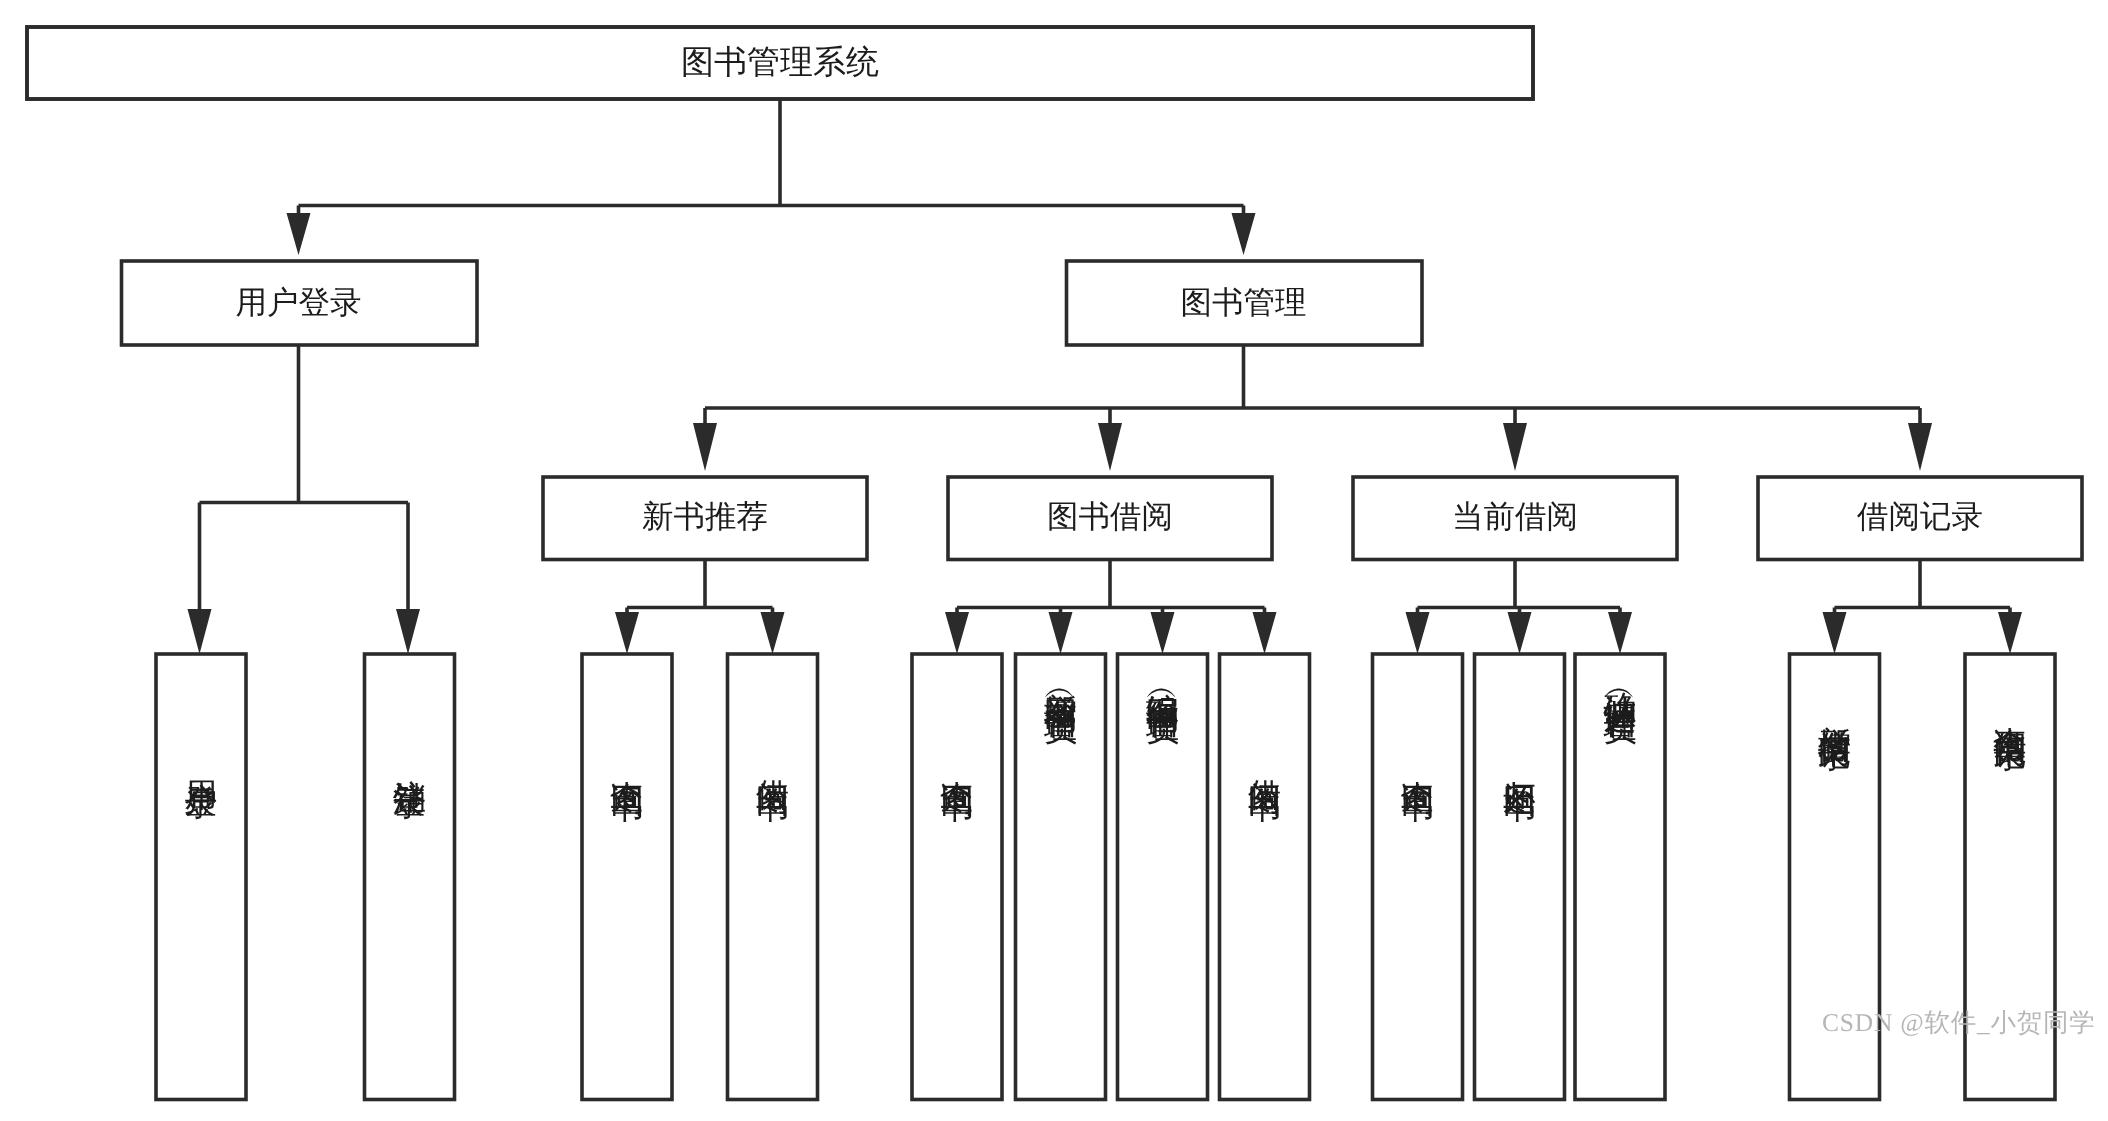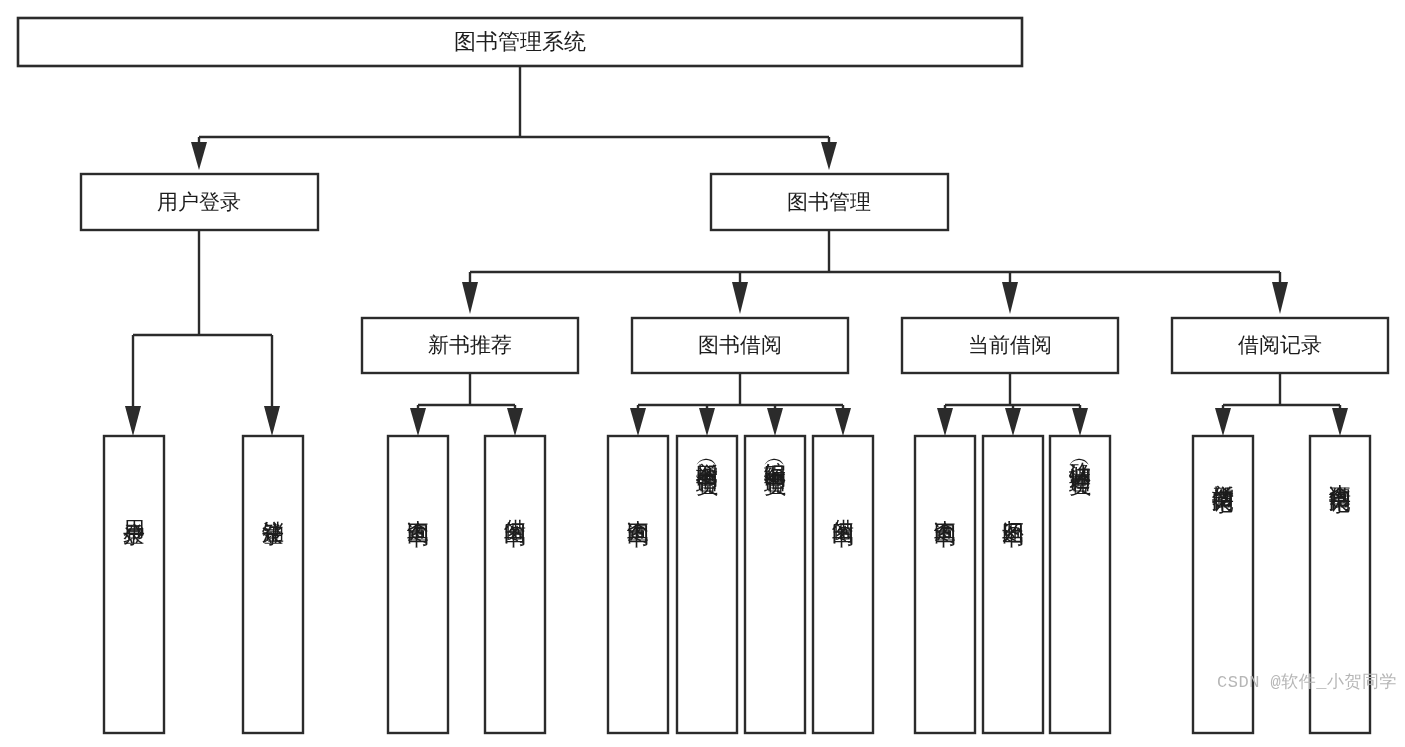--- a/index.html
+++ b/index.html
@@ -70,21 +70,21 @@
     font-size: 22px;
     line-height: 1.18;
     letter-spacing: 2px;
     color: #1c1c1c;
     white-space: nowrap;
   }
   .watermark {
     position: absolute;
     right: 8px;
     bottom: 4px;
-    font-family: Liberation Mono, monospace;
+    font-family: Liberation Serif, serif;
     font-size: 17px;
     color: #b6b6b6;
     letter-spacing: 0.5px;
     user-select: none;
   }
 </style>
 </head>
 <body>
 
 <div id="diagram-root">

